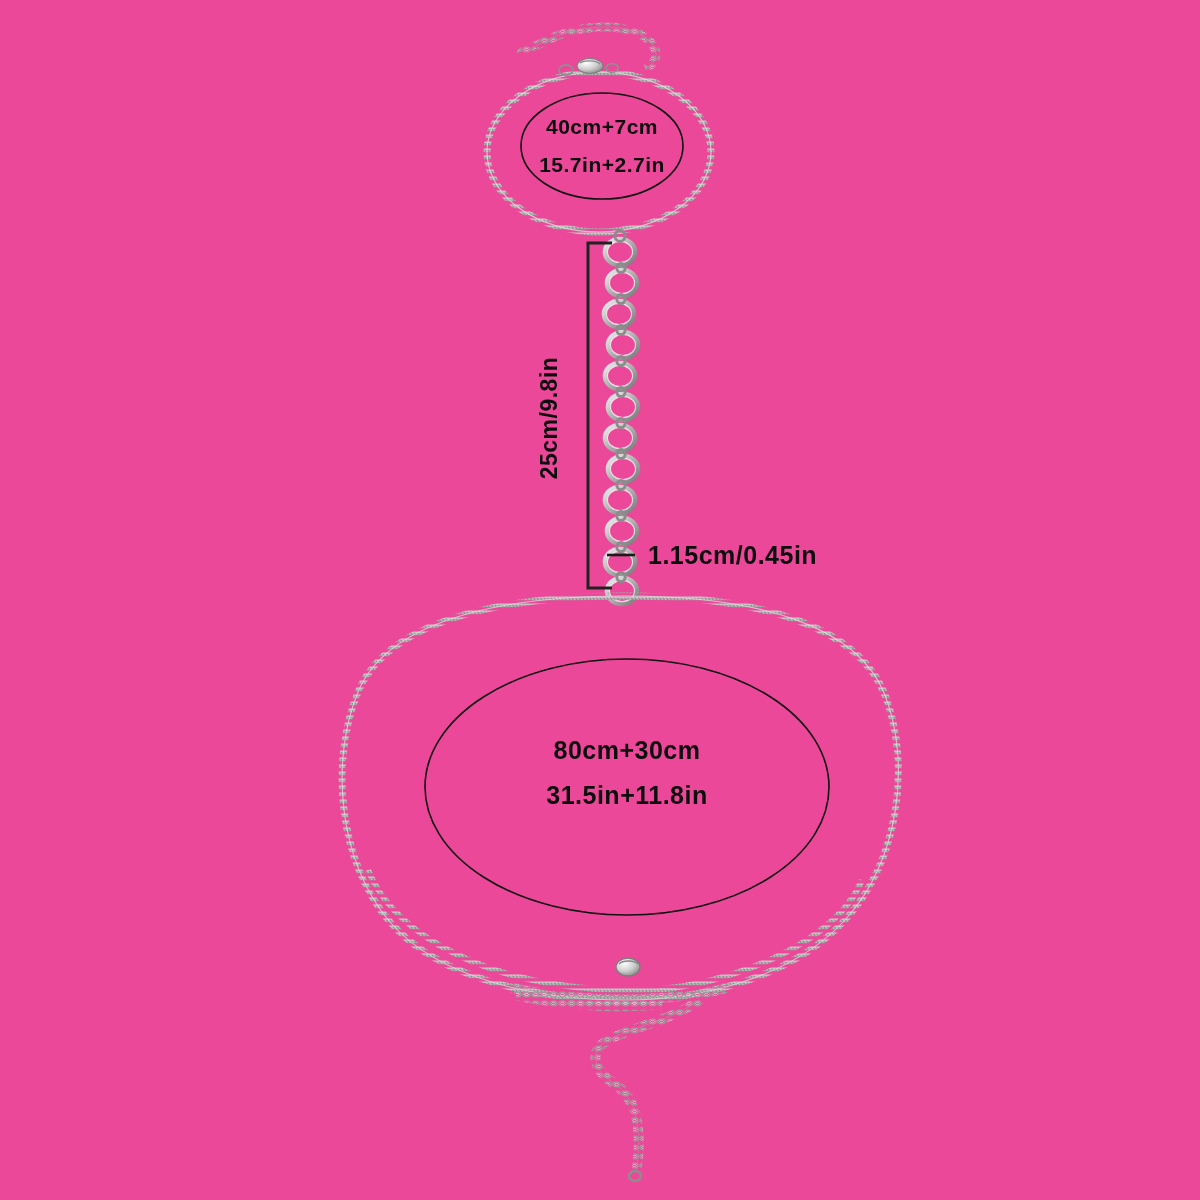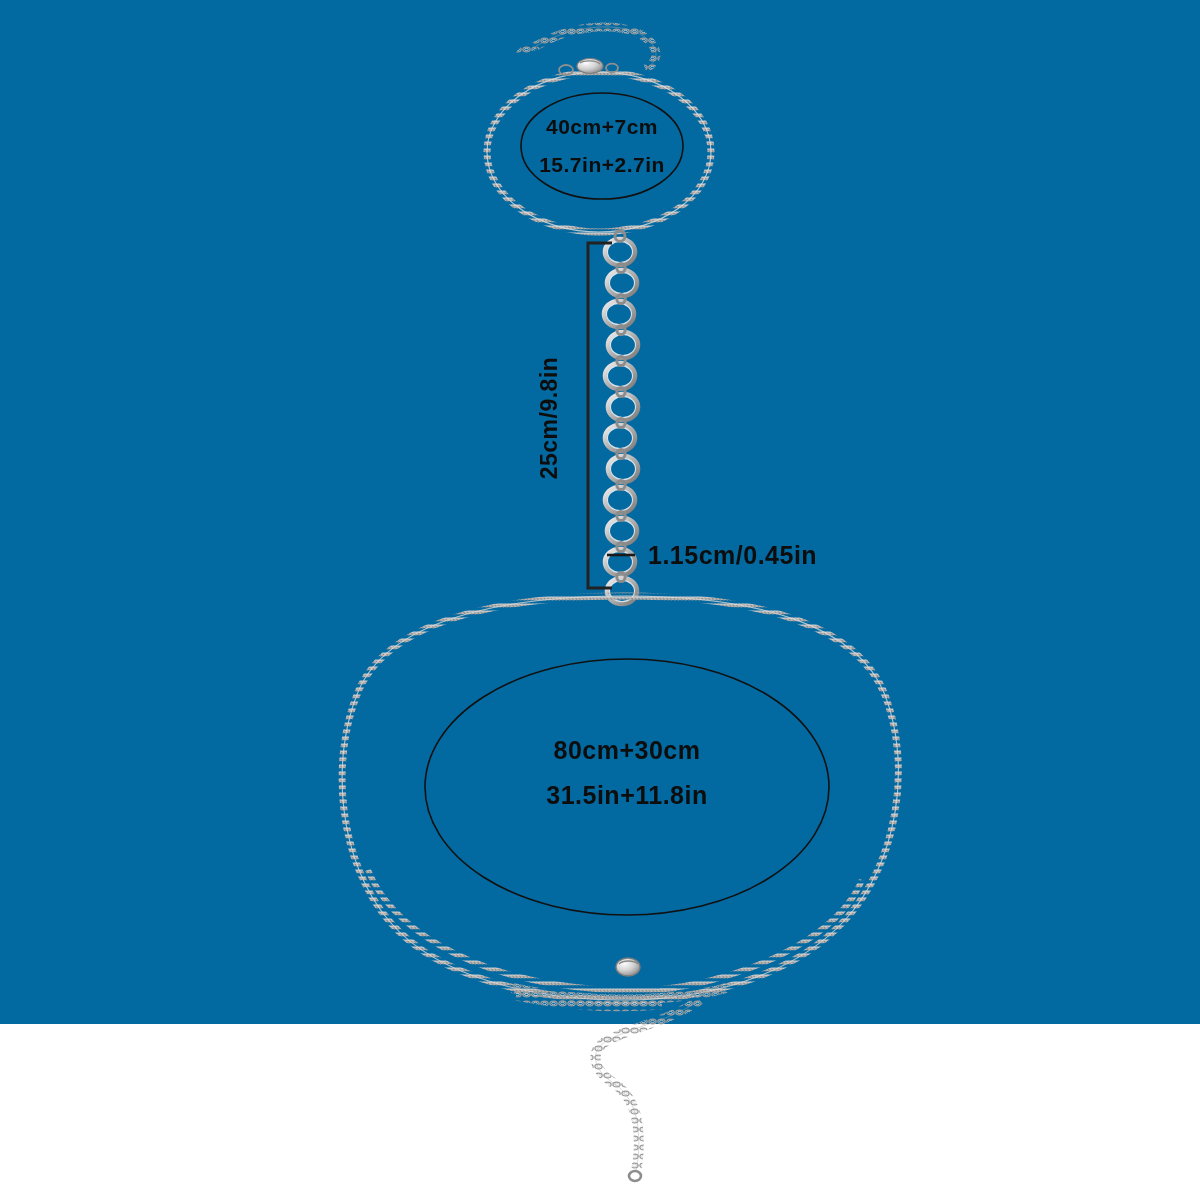--- a/index.html
+++ b/index.html
@@ -9,22 +9,22 @@
   }
   body {
     width: 1200px;
     height: 1200px;
     font-family: "Liberation Sans", sans-serif;
     overflow: hidden;
   }
   #stage {
     position: relative;
     width: 1200px;
-    height: 1024px;
-    background: #0369a1;
+    height: 1200px;
+    background: #ec4899;
   }
   #diagram {
     position: absolute;
     left: 0;
     top: 0;
     width: 1200px;
     height: 1200px;
   }
   .dim-text {
     font-family: "Liberation Sans", sans-serif;

